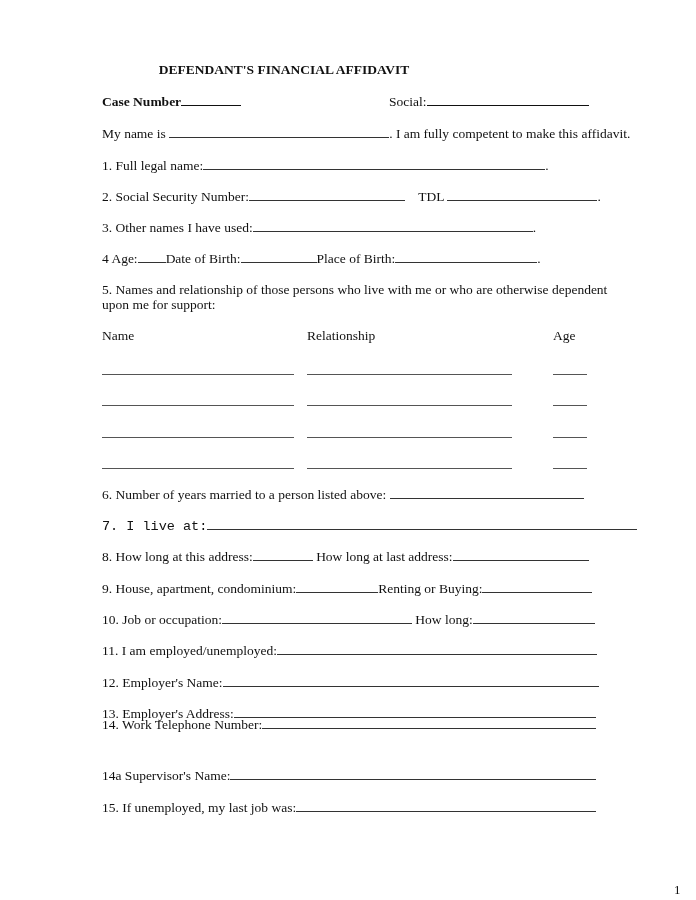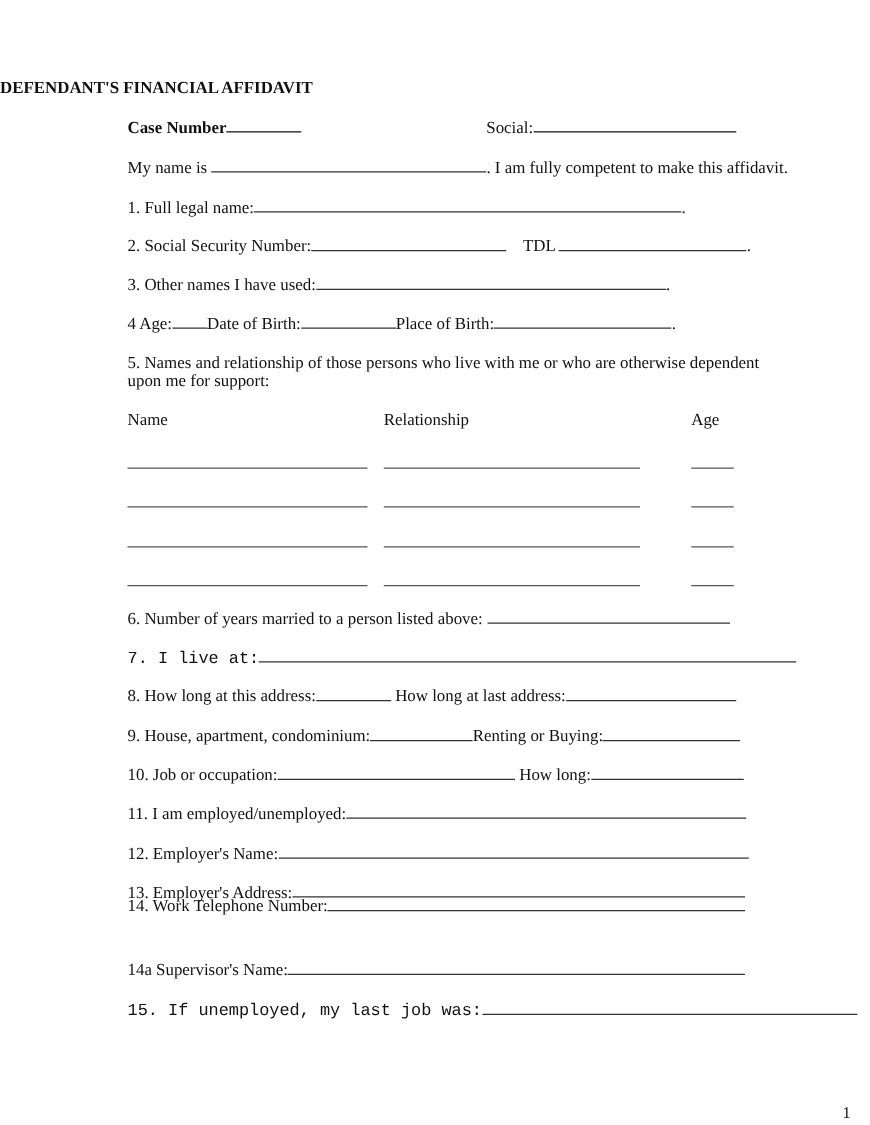--- a/index.html
+++ b/index.html
@@ -1,19 +1,19 @@
 <!DOCTYPE html>
 <html><head>
 <meta charset="utf-8">
 <style>
   html, body { margin:0; padding:0; background:#fff; }
   body { width:696px; height:900px; position:relative; overflow:hidden;
          font-family:"Liberation Serif", serif; color:#111; font-size:13.5px; }
   .line { position:absolute; white-space:nowrap; line-height:16px; }
-  .title { position:absolute; left:0; width:568px; top:62px; 
+  .title { position:absolute; left:0; width:568px; top:62px; text-align:center;
            font-weight:bold; font-size:13.5px; }
   .bold { font-weight:bold; }
   .blank { display:inline-block; border-bottom:1px solid #333; height:12px; vertical-align:baseline; }
   .bblank { display:inline-block; border-bottom:1.5px solid #111; height:12px; vertical-align:baseline; }
   .rule { position:absolute; height:0; border-top:1px solid #555; }
   .pagenum { position:absolute; left:674px; top:882px; font-size:13px; }
 </style>
 </head>
 <body>
 
@@ -108,17 +108,17 @@
 </div>
 
 <div class="line" style="left:102px;top:716px;">
   <span>14. Work Telephone Number:</span><span class="blank" style="width:334px"></span>
 </div>
 
 <div class="line" style="left:102px;top:767px;">
   <span>14a Supervisor's Name:</span><span class="blank" style="width:366px"></span>
 </div>
 
-<div class="line" style="left:102px;top:799px;font-family:Liberation Mono, monospace;">
+<div class="line" style="left:102px;top:799px;">
   <span>15.  If unemployed, my last job was:</span><span class="blank" style="width:300px"></span>
 </div>
 
 <div class="pagenum">1</div>
 
 </body></html>

